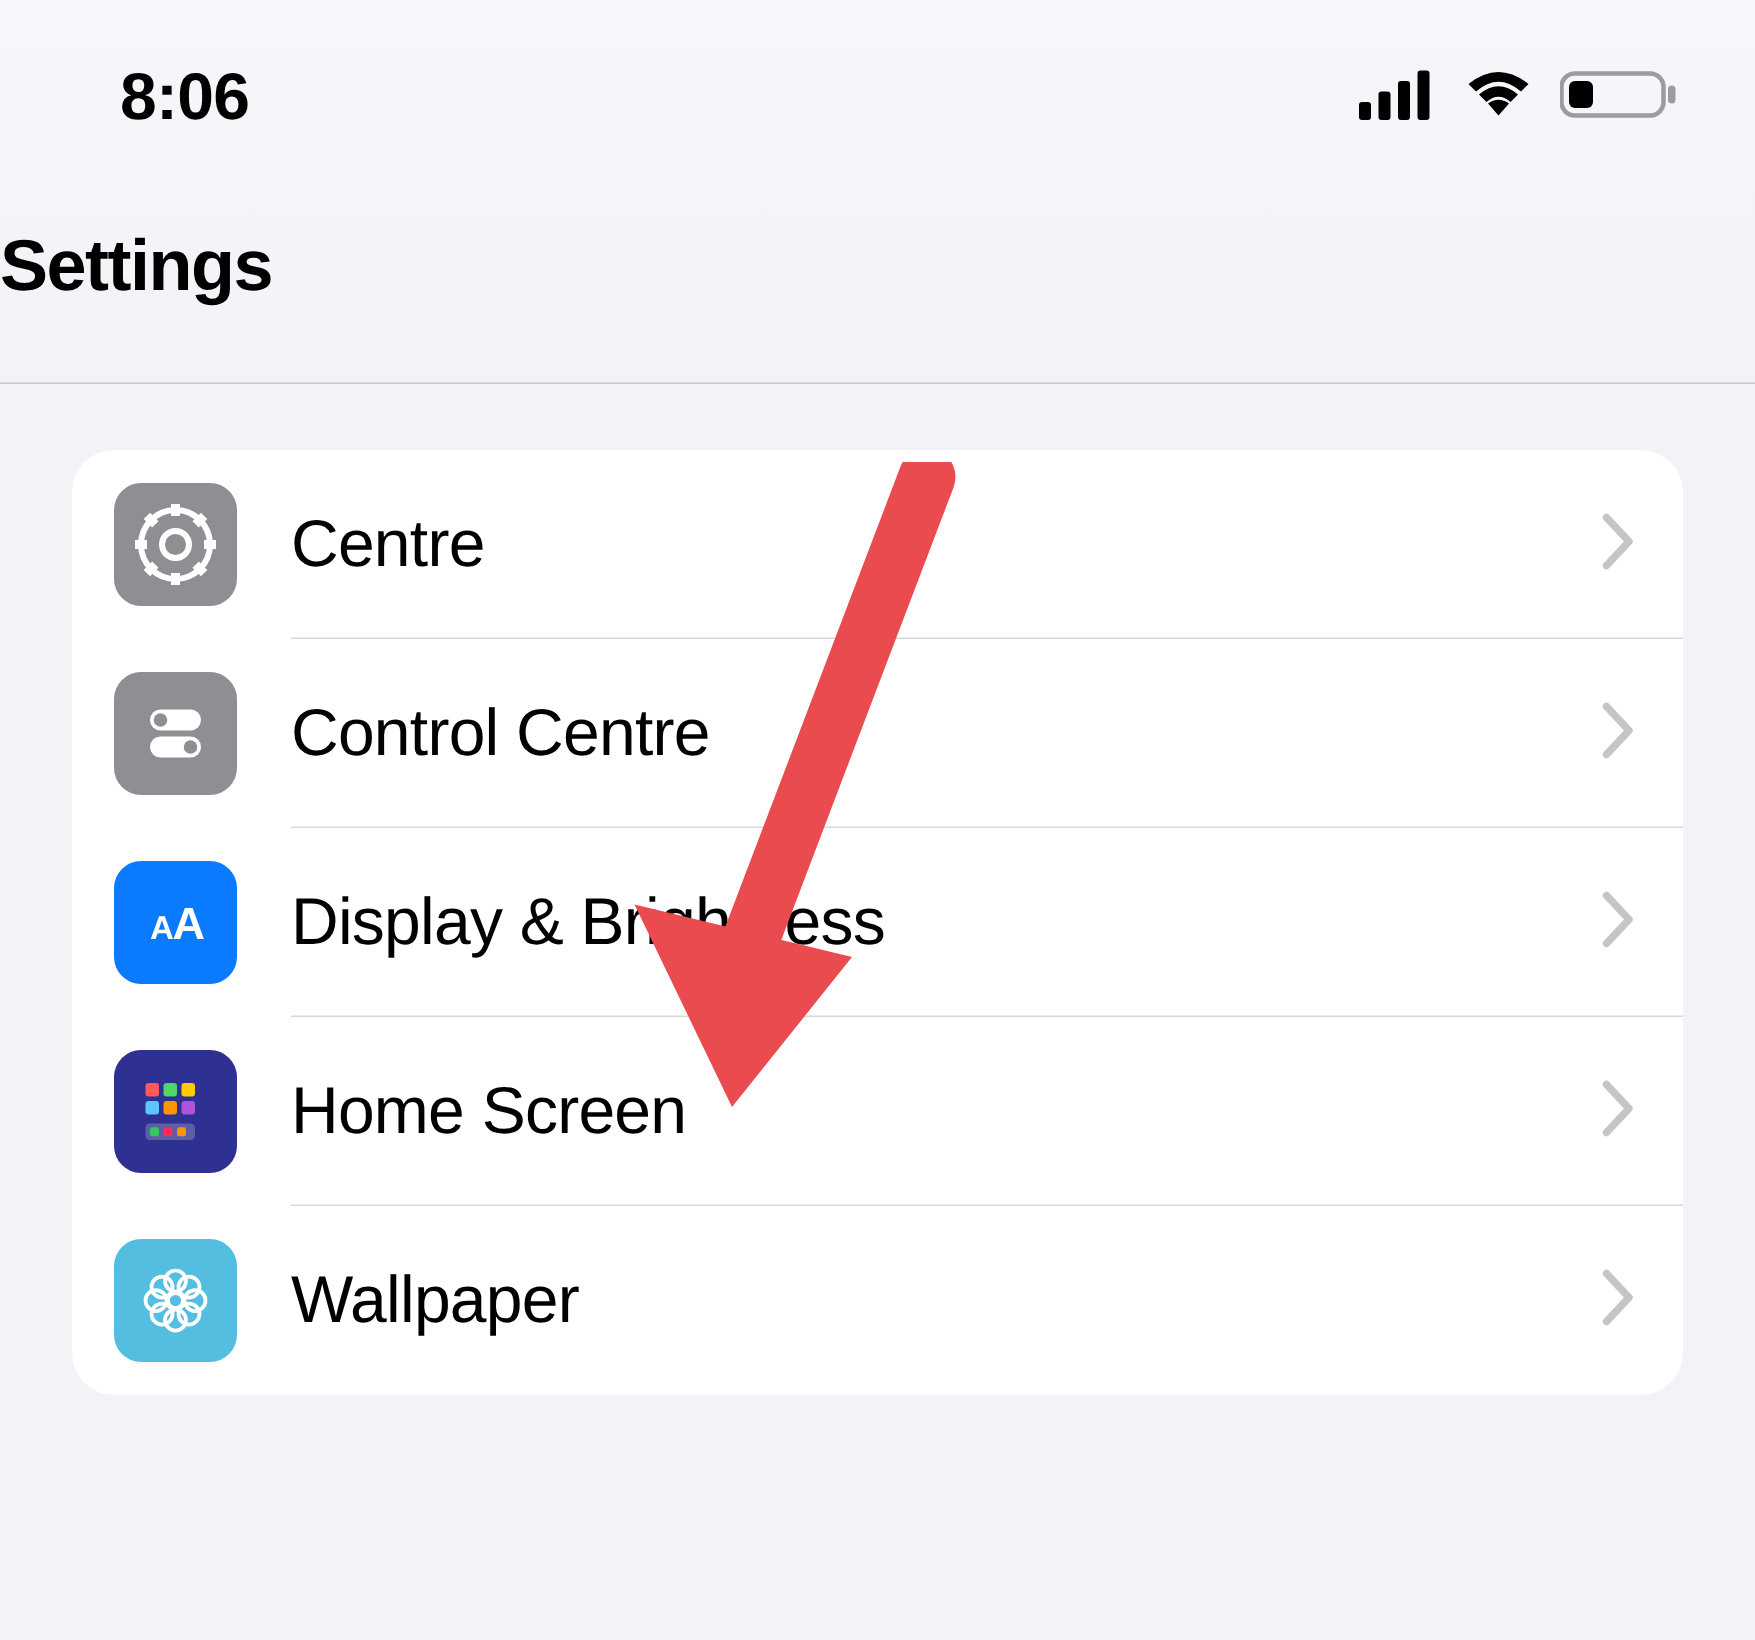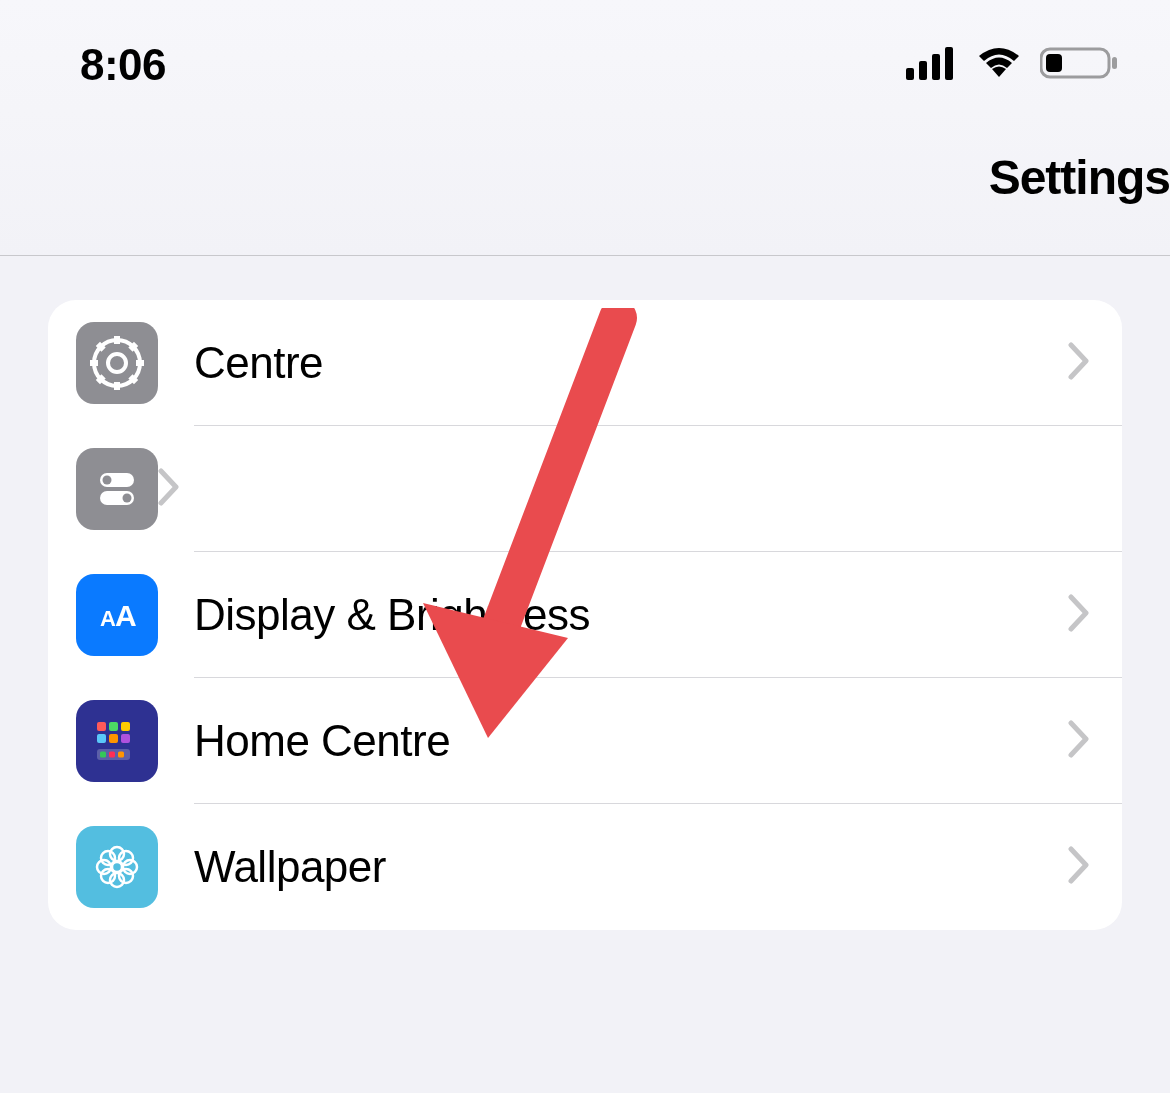--- a/index.html
+++ b/index.html
@@ -26,21 +26,21 @@
       font-size: 44px;
       font-weight: 600;
       letter-spacing: -0.5px;
     }
     .status-right {
       display: flex;
       align-items: center;
       gap: 16px;
     }
     .nav-header {
-      text-align: right;
+      text-align: left;
       padding: 40px 0 50px 0;
       background: linear-gradient(to bottom, #f5f5f9, #f2f2f7);
       border-bottom: 1px solid #c8c8cc;
     }
     .nav-title {
       font-size: 48px;
       font-weight: 700;
       letter-spacing: -1px;
     }
     .settings-group {
@@ -166,20 +166,23 @@
 
   <div class="setting-row">
     <div class="setting-icon" style="background:#8E8E93">
       <svg width="54" height="54" viewBox="0 0 54 54">
         <rect x="10" y="11" width="34" height="14" rx="7" fill="#fff"></rect>
         <circle cx="17" cy="18" r="4.5" fill="#8E8E93"></circle>
         <rect x="10" y="29" width="34" height="14" rx="7" fill="#fff"></rect>
         <circle cx="37" cy="36" r="4.5" fill="#8E8E93"></circle>
       </svg>
     </div>
+    <div class="setting-content">
+      <span class="setting-label">Control Centre</span>
+    </div>
     <span class="setting-chevron">
       <svg width="22" height="38" viewBox="0 0 22 38">
           <path d="M3 3 L18 19 L3 35" stroke="#c5c5c7" stroke-width="5" fill="none" stroke-linecap="round" stroke-linejoin="round"></path>
         </svg>
     </span>
     <div class="row-divider"></div>
   </div>
 
   <div class="setting-row">
     <div class="setting-icon" style="background:#0A7AFF">
@@ -208,21 +211,21 @@
         <rect x="7" y="20" width="9" height="9" rx="2" fill="#5AC8FA"></rect>
         <rect x="19" y="20" width="9" height="9" rx="2" fill="#FF9500"></rect>
         <rect x="31" y="20" width="9" height="9" rx="2" fill="#AF52DE"></rect>
         <rect x="7" y="35" width="33" height="11" rx="3" fill="#5C5FA8"></rect>
         <rect x="10" y="37.5" width="6" height="6" rx="1.5" fill="#34C759"></rect>
         <rect x="19" y="37.5" width="6" height="6" rx="1.5" fill="#FF2D55"></rect>
         <rect x="28" y="37.5" width="6" height="6" rx="1.5" fill="#FF9500"></rect>
       </svg>
     </div>
     <div class="setting-content">
-      <span class="setting-label">Home Centre</span>
+      <span class="setting-label">Home Screen</span>
     </div>
     <span class="setting-chevron">
       <svg width="22" height="38" viewBox="0 0 22 38">
           <path d="M3 3 L18 19 L3 35" stroke="#c5c5c7" stroke-width="5" fill="none" stroke-linecap="round" stroke-linejoin="round"></path>
         </svg>
     </span>
     <div class="row-divider"></div>
   </div>
 
 

